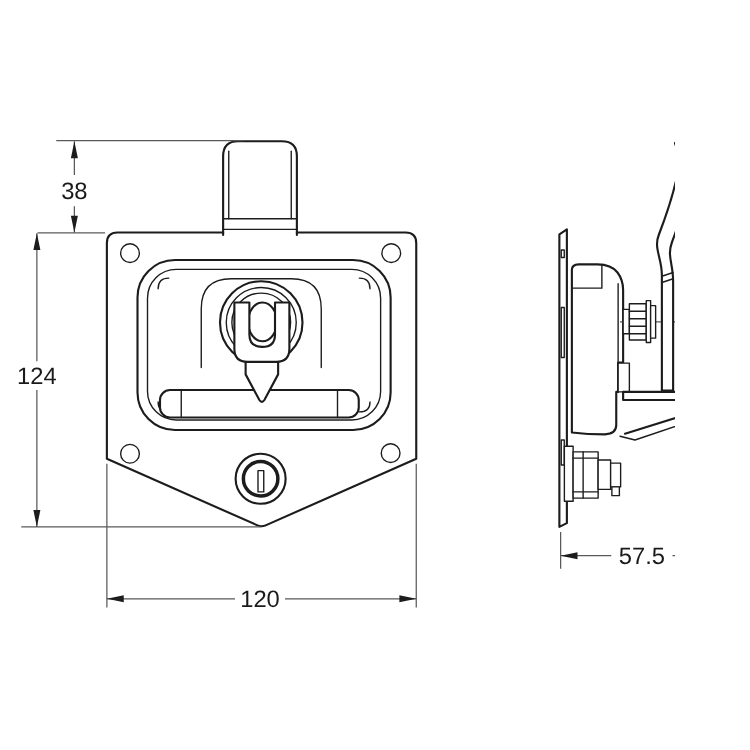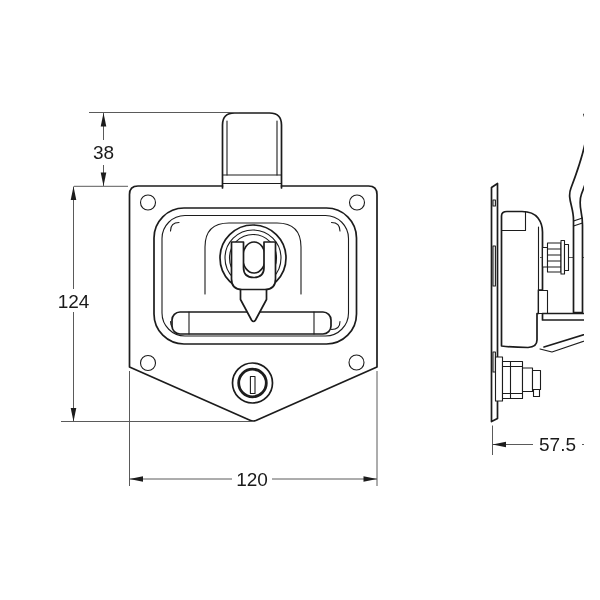--- a/index.html
+++ b/index.html
@@ -7,21 +7,20 @@
     padding: 0;
     background: #ffffff;
     font-family: "Liberation Sans", sans-serif;
   }
   #canvas {
     position: relative;
     width: 540px;
     height: 600px;
     background: #ffffff;
     overflow: hidden;
-    padding-left: 44px;
   }
   svg { display: block; }
   .obj {            
     fill: none;
     stroke: #1c1c1c;
     stroke-width: 1.7;
     stroke-linecap: round;
     stroke-linejoin: round;
   }
   .obj-thin {

